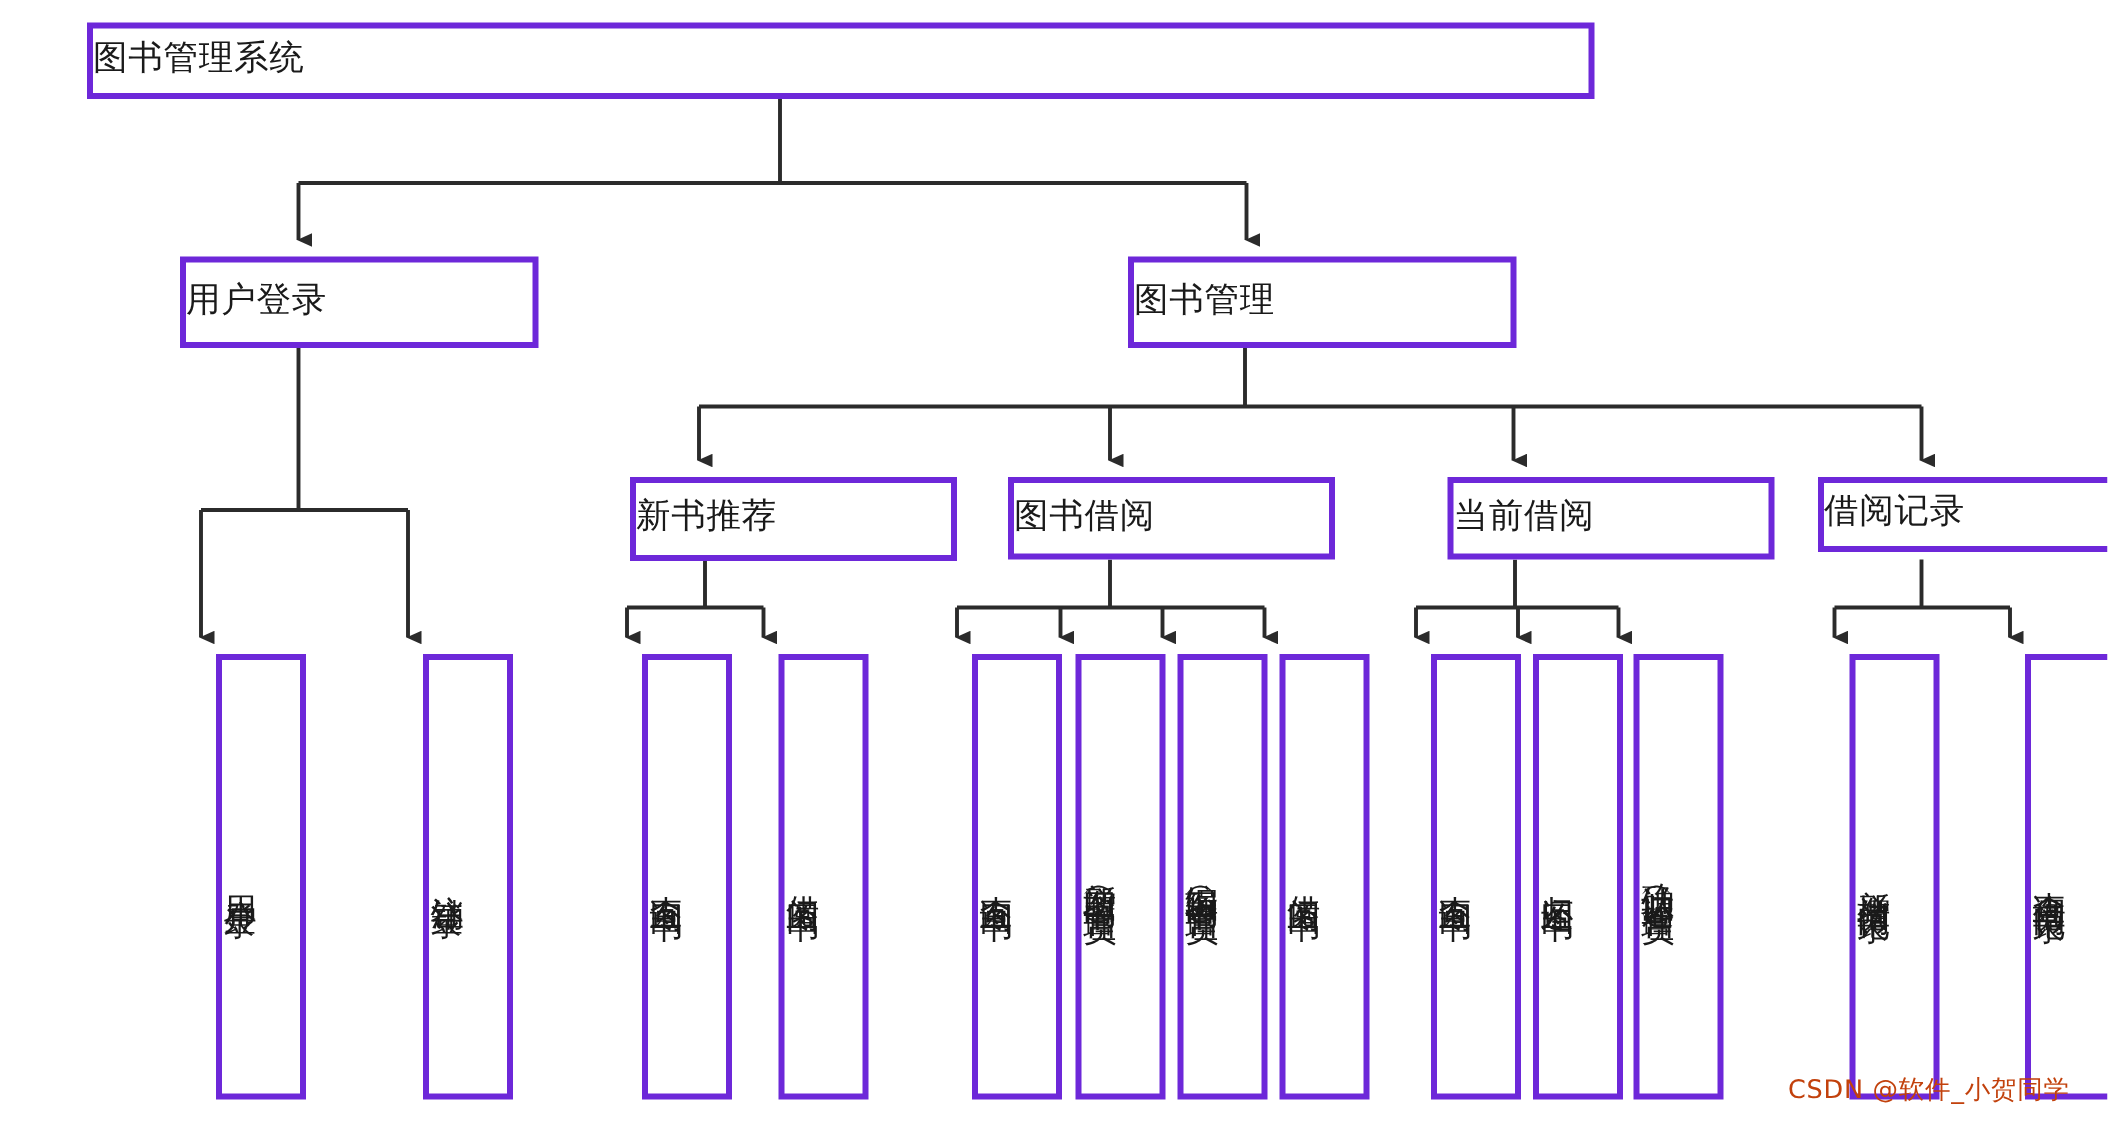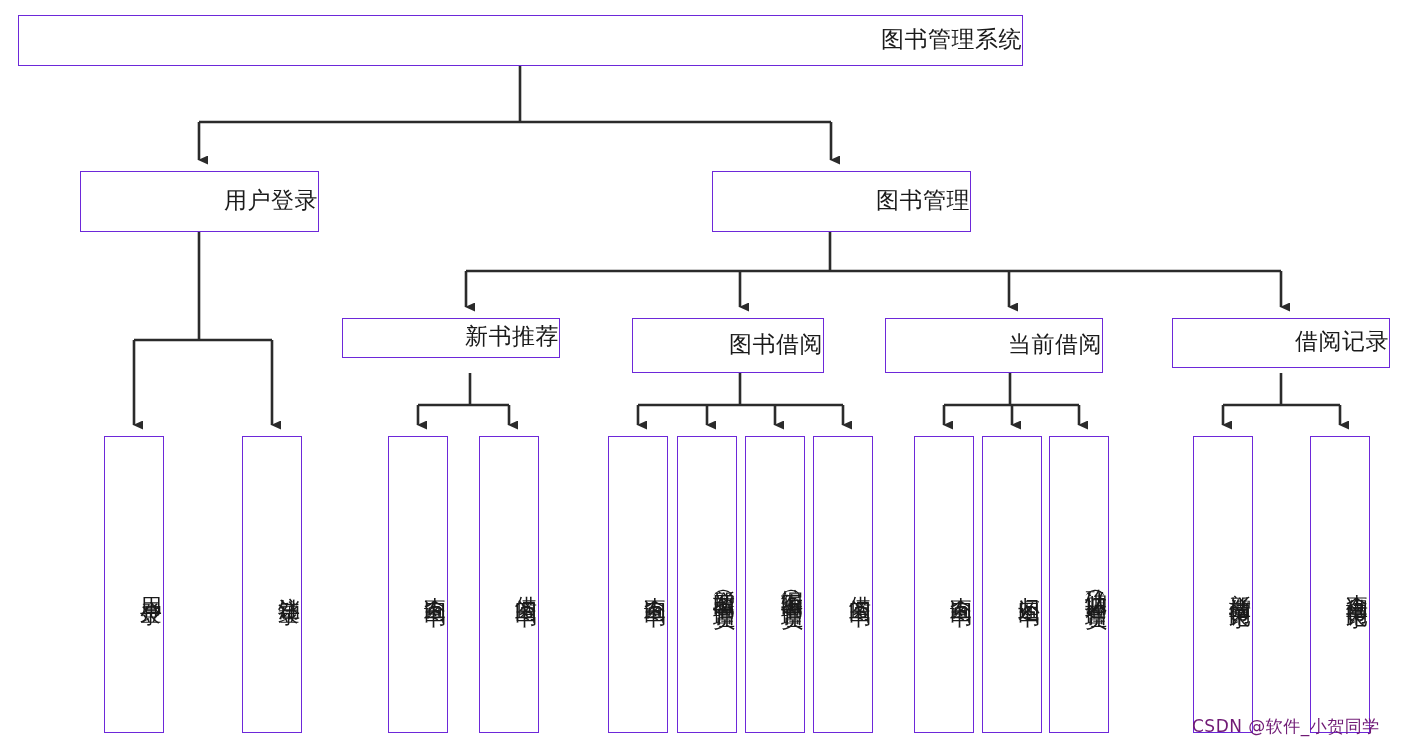--- a/index.html
+++ b/index.html
@@ -22,25 +22,26 @@
     position: absolute;
     left: 0;
     top: 0;
     width: 1405px;
     height: 747px;
   }
   .node {
     position: absolute;
     box-sizing: border-box;
     background: #ffffff;
-    border: 1px solid #6d28d9;
+    border: 4px solid #6d28d9;
     display: flex;
     align-items: center;
-    justify-content: flex-end;
+    justify-content: flex-start;
     color: #1a1a1a;
+    margin-left: 40px;
   }
   .node.h-node {
     font-size: 23px;
     letter-spacing: 0.5px;
     line-height: 1.1;
     padding-bottom: 2px;
   }
   .node.v-node {
     font-size: 22px;
     line-height: 1.05;
@@ -51,21 +52,21 @@
     text-orientation: upright;
     white-space: nowrap;
     display: block;
     letter-spacing: 3px;
   }
   #watermark {
     position: absolute;
     left: 1192px;
     top: 715px;
     font-size: 17px;
-    color: #701a75;
+    color: #c2410c;
     white-space: nowrap;
     letter-spacing: 0.5px;
     pointer-events: none;
   }
 </style>
 </head>
 <body>
 
 <div id="diagram-root">
 
@@ -135,27 +136,27 @@
     <span>图书管理系统</span>
   </div>
 
   <div class="node h-node" style="left:80px; top:171px; width:239px; height:61px;">
     <span>用户登录</span>
   </div>
   <div class="node h-node" style="left:712px; top:171px; width:259px; height:61px;">
     <span>图书管理</span>
   </div>
 
-  <div class="node h-node" style="left:342px; top:318px; width:218px; height:40px;">
+  <div class="node h-node" style="left:380px; top:318px; width:218px; height:56px;">
     <span>新书推荐</span>
   </div>
-  <div class="node h-node" style="left:632px; top:318px; width:192px; height:55px;">
+  <div class="node h-node" style="left:632px; top:318px; width:218px; height:55px;">
     <span>图书借阅</span>
   </div>
-  <div class="node h-node" style="left:885px; top:318px; width:218px; height:55px;padding-left:31px;">
+  <div class="node h-node" style="left:925px; top:318px; width:218px; height:55px;">
     <span>当前借阅</span>
   </div>
   <div class="node h-node" style="left:1172px; top:318px; width:218px; height:50px;">
     <span>借阅记录</span>
   </div>
 
   <div class="node v-node" style="left:104px; top:436px; width:60px; height:297px;">
     <span class="v-label">用户登录</span>
   </div>
   <div class="node v-node" style="left:242px; top:436px; width:60px; height:297px;">

